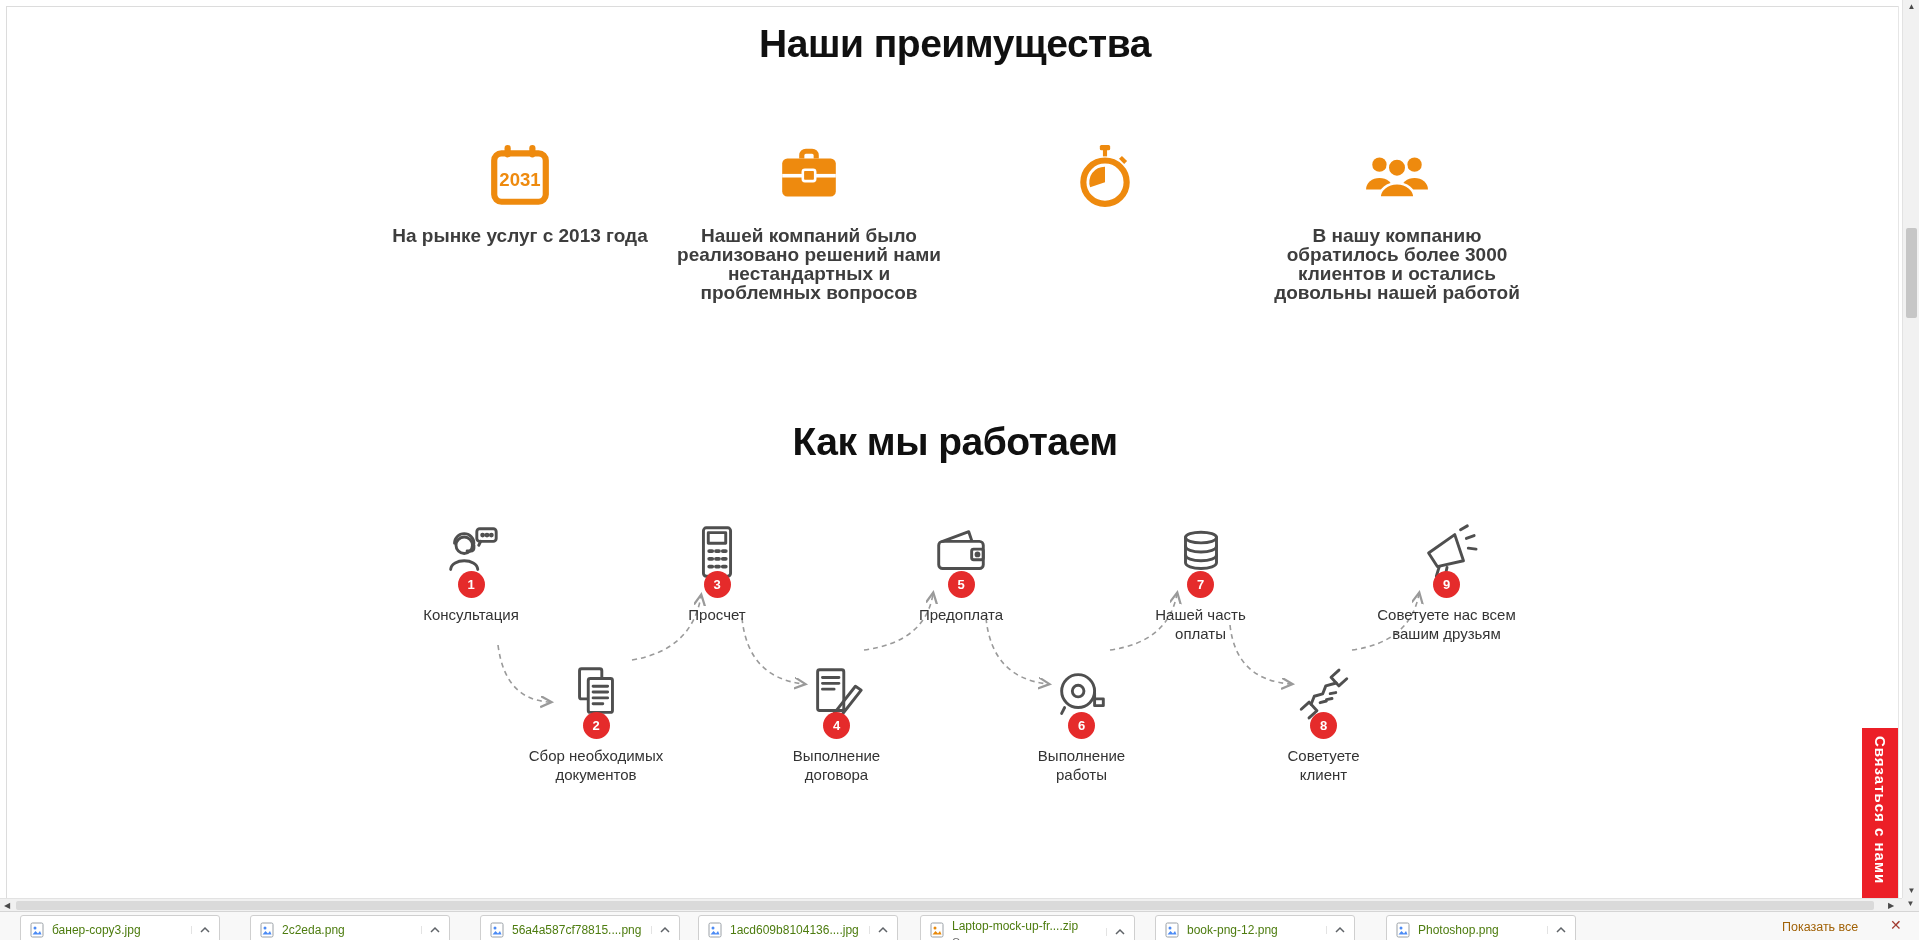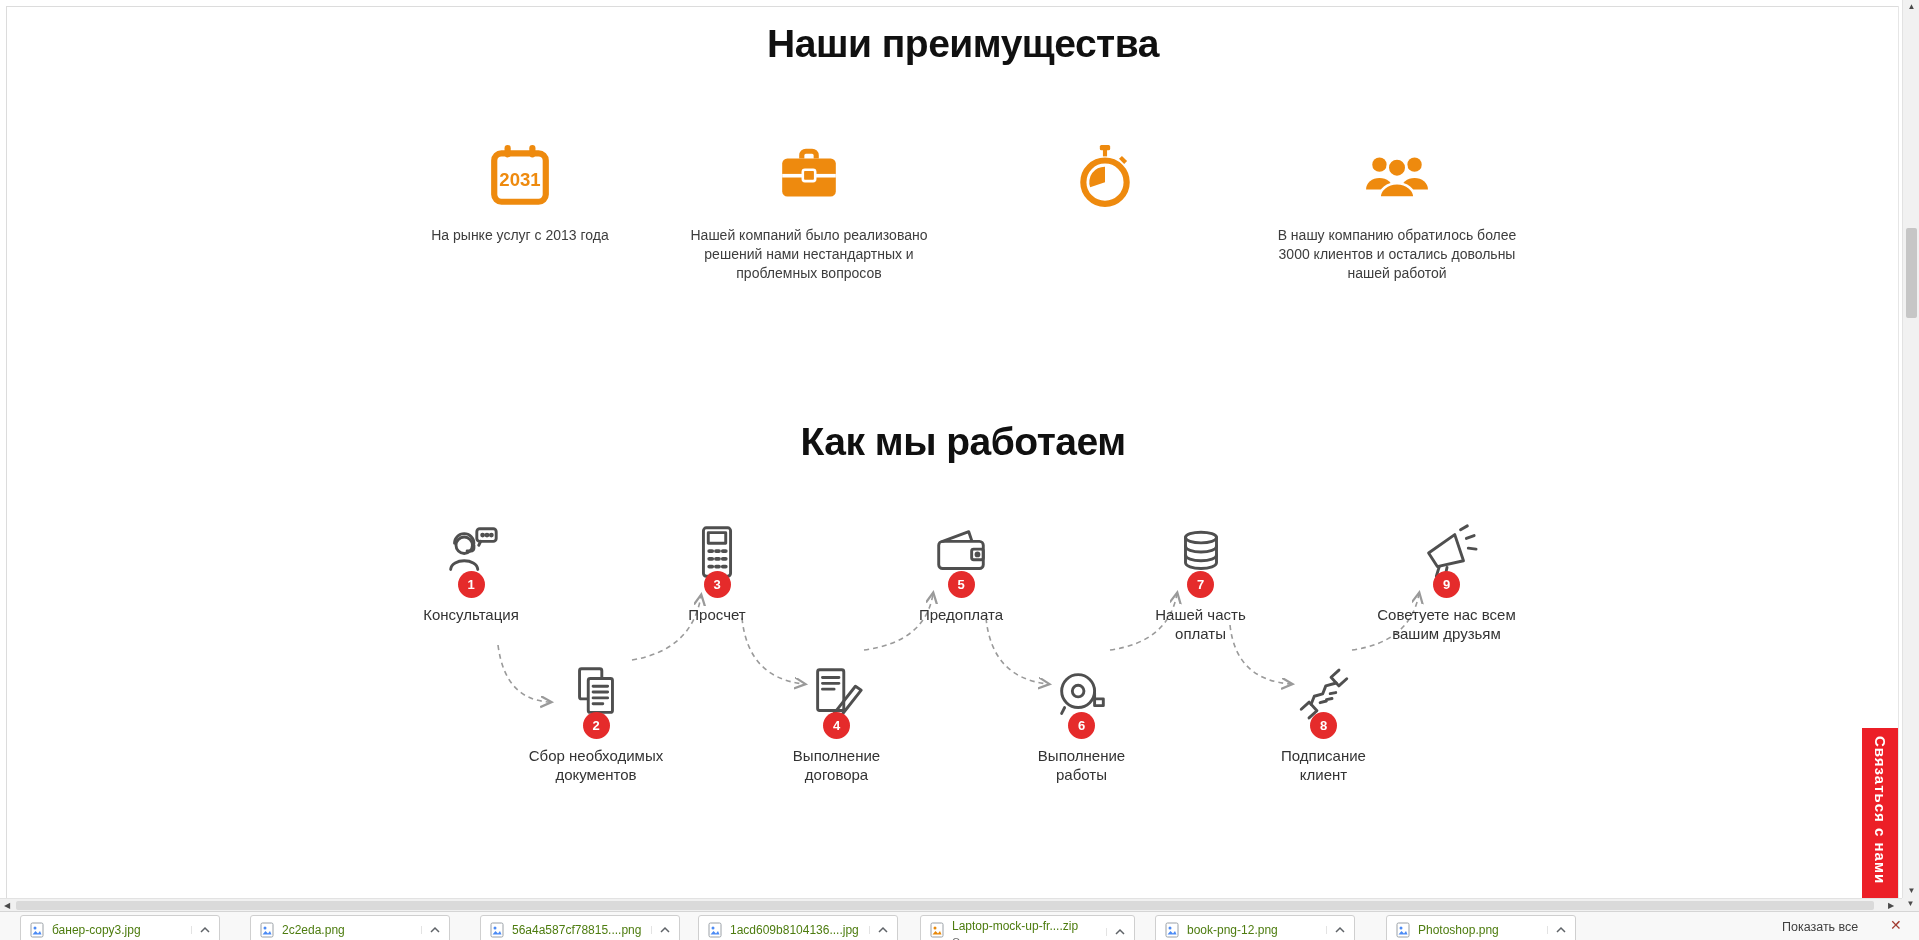--- a/index.html
+++ b/index.html
@@ -4,29 +4,29 @@
 <style>
   html,body{margin:0;padding:0;width:1919px;height:940px;overflow:hidden;
     background:#fff;font-family:"Liberation Sans",sans-serif;position:relative;}
 
   
   .frame-top{position:absolute;left:6px;top:6px;width:1893px;height:1px;background:#dcdcdc;}
   .frame-left{position:absolute;left:6px;top:6px;width:1px;height:892px;background:#dcdcdc;}
   .frame-right{position:absolute;left:1898px;top:6px;width:1px;height:892px;background:#e6e6e6;}
 
   
-  .section-title{position:absolute;left:12px;width:1902px;text-align:center;
+  .section-title{position:absolute;left:4px;width:1902px;text-align:center;
     font-weight:700;font-size:39px;color:#101010;letter-spacing:-0.5px;}
   #adv-title{top:22px;}
   #proc-title{top:420px;}
 
   
   .adv-col{position:absolute;top:144px;width:270px;text-align:center;}
   .adv-icon{width:66px;height:66px;margin:0 auto;}
-  .adv-text{margin-top:16px;font-size:14px;line-height:19px;color:#3d3d3d;}
+  .adv-text{margin-top:16px;font-size:19px;line-height:19px;color:#3d3d3d;font-weight:bold;}
   #adv0{left:385px;} #adv1{left:674px;} #adv2{left:970px;} #adv3{left:1262px;}
 
   
   .step{position:absolute;text-align:center;}
   .step.toprow{top:522px;} .step.botrow{top:663px;}
   .s-icon{width:62px;height:62px;margin:0 auto;position:relative;z-index:1;}
   .badge{width:27px;height:27px;margin:-13px auto 0;position:relative;z-index:2;
     border-radius:50%;background:#e52b2b;color:#fff;font-size:13px;font-weight:700;
     line-height:27px;text-align:center;}
   .s-label{margin:7px auto 0;font-size:15px;line-height:19px;color:#333;}
@@ -63,21 +63,21 @@
   .chip-name{font-size:12px;color:#4d7c0f;white-space:nowrap;overflow:hidden;}
   .chip-caret{margin-left:auto;padding-left:7px;border-left:1px solid #e3e3e3;display:flex;align-items:center;cursor:pointer;}
   .chip.progress{align-items:flex-start;padding-top:3px;}
   .chip.progress .ptxt{display:flex;flex-direction:column;}
   .chip.progress .sub{font-size:10.5px;color:#6d6d6d;margin-top:3px;white-space:nowrap;}
   .chip.progress .chip-caret{align-self:center;}
   #chip0{left:20px;width:200px;} #chip1{left:250px;width:200px;}
   #chip2{left:480px;width:200px;} #chip3{left:698px;width:200px;}
   #chip4{left:920px;width:215px;} #chip5{left:1155px;width:200px;}
   #chip6{left:1386px;width:190px;}
-  .show-all{position:absolute;left:1782px;top:8px;font-size:12.5px;color:#404040;cursor:pointer;white-space:nowrap;}
+  .show-all{position:absolute;left:1782px;top:8px;font-size:12.5px;color:#a16207;cursor:pointer;white-space:nowrap;}
   .shelf-close{position:absolute;left:1890px;top:5px;font-size:14px;color:#a23c31;cursor:pointer;}
 </style>
 </head>
 <body>
 
 <div class="frame-top"></div>
 <div class="frame-left"></div>
 <div class="frame-right"></div>
 
 <div class="section-title" id="adv-title">Наши преимущества</div>
@@ -268,21 +268,21 @@
     <svg viewBox="0 0 64 64" width="62" height="62">
       <g transform="rotate(-42 32 32)" stroke="#4f4f4f" stroke-width="3" fill="none" stroke-linecap="round" stroke-linejoin="round">
         <path d="M4 28 h11 v12 H4"></path>
         <path d="M60 24 h-11 v12 h11"></path>
         <path d="M15 31 l8 -4 8 4 8 -4 10 5"></path>
         <path d="M23 36 l6 3 M30 38 l5 3 M37 36 l5 3"></path>
       </g>
     </svg>
   </div>
   <div class="badge">8</div>
-  <div class="s-label">Подписание клиент</div>
+  <div class="s-label">Советуете клиент</div>
 </div>
 
 <div class="step toprow" id="st9">
   <div class="s-icon">
     <svg viewBox="0 0 64 64" width="62" height="62">
       <g stroke="#4f4f4f" stroke-width="3" fill="none" stroke-linecap="round" stroke-linejoin="round">
         <path d="M13 32 L40 13 L49 40 L22 46 Z"></path>
         <path d="M24 46 l-3 10 h9 l2 -9"></path>
         <path d="M46 8 l7 -4 M52 17 l8 -3 M54 27 l8 1"></path>
       </g>

